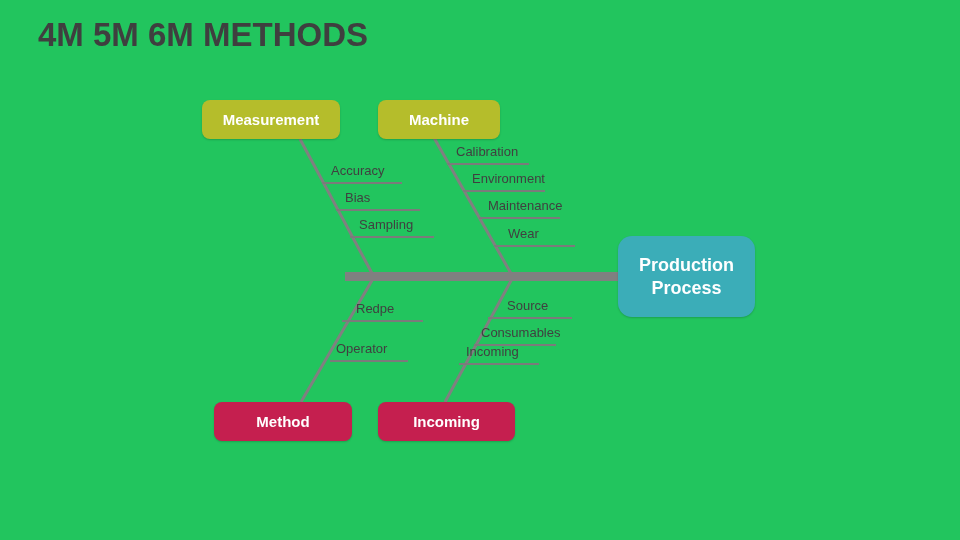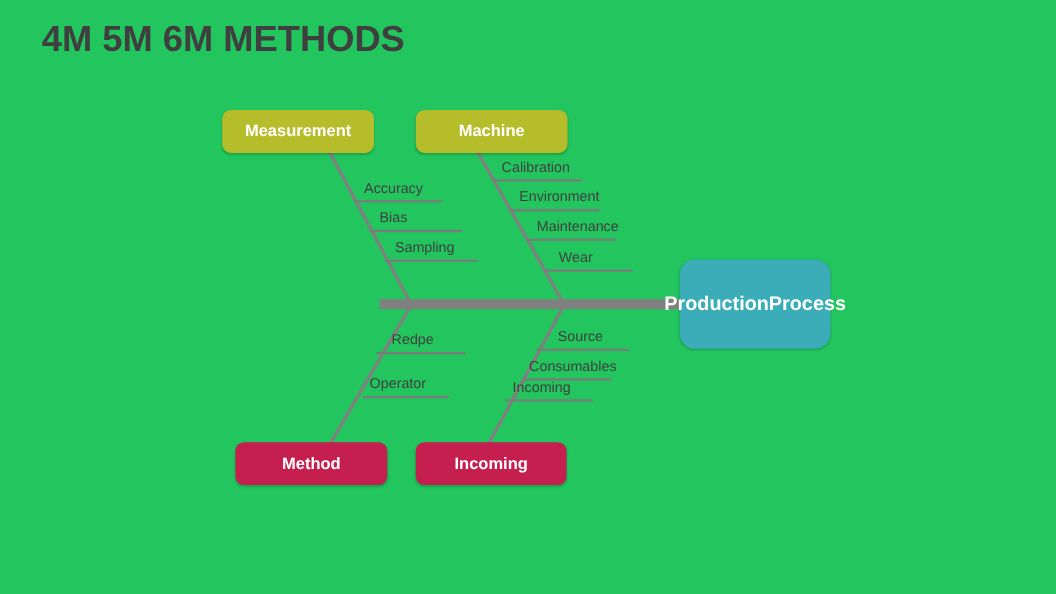--- a/index.html
+++ b/index.html
@@ -45,21 +45,21 @@
 
   .effect {
     position: absolute;
     left: 618px;
     top: 236px;
     width: 137px;
     height: 81px;
     background: #3badb8;
     border-radius: 14px;
     display: flex;
-    flex-direction: row;
+    flex-direction: column;
     align-items: center;
     justify-content: center;
     color: #ffffff;
     font-weight: bold;
     font-size: 18px;
     line-height: 23px;
     box-shadow: 0 1px 2px rgba(0,0,0,0.18);
     text-align: center;
   }
 
@@ -88,21 +88,21 @@
     <line class="bone-line" x1="300" y1="139" x2="374" y2="277"></line>
     <line class="bone-line" x1="433" y1="136" x2="513" y2="277"></line>
     <line class="bone-line" x1="301" y1="402" x2="374" y2="277"></line>
     <line class="bone-line" x1="445" y1="402" x2="513" y2="277"></line>
   </svg>
 
   <div class="cat olive" style="left:202px; top:100px; width:138px; height:39px">
     <span>Measurement</span>
   </div>
 
-  <div class="cat olive" style="left:378px; top:100px; width:138px; height:39px">
+  <div class="cat olive" style="left:378px; top:100px; width:122px; height:39px">
     <span>Machine</span>
   </div>
 
   <div class="cat crimson" style="left:214px; top:402px; width:138px; height:39px">
     <span>Method</span>
   </div>
 
   <div class="cat crimson" style="left:378px; top:402px; width:137px; height:39px">
     <span>Incoming</span>
   </div>

